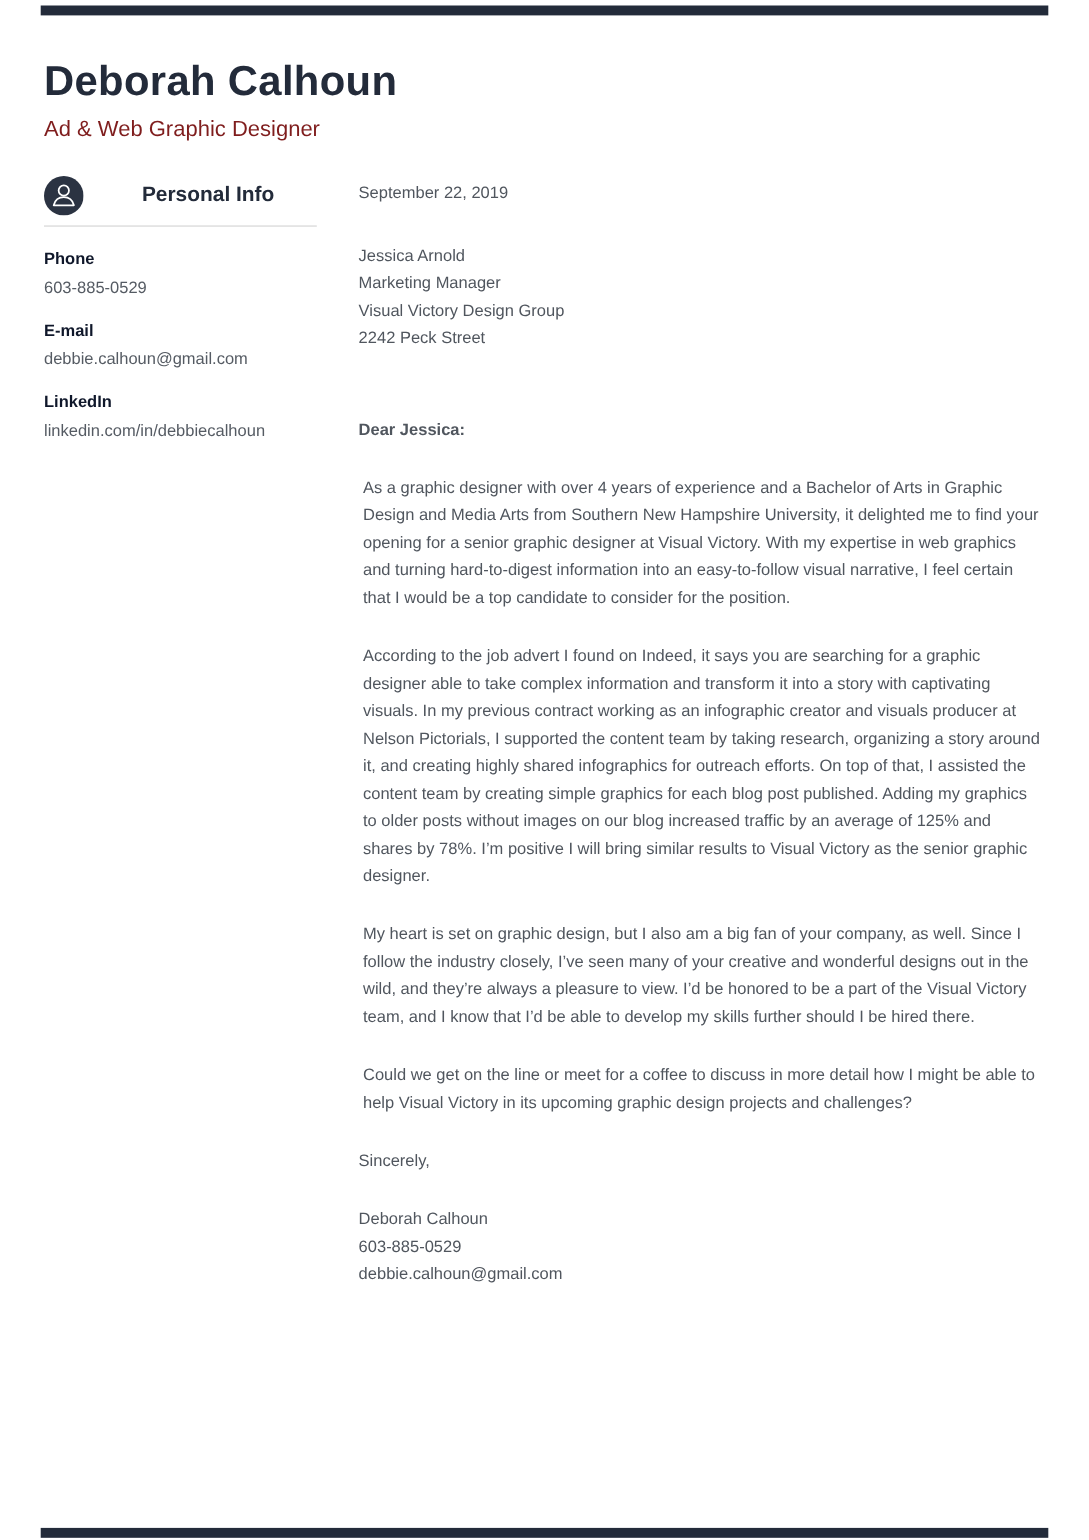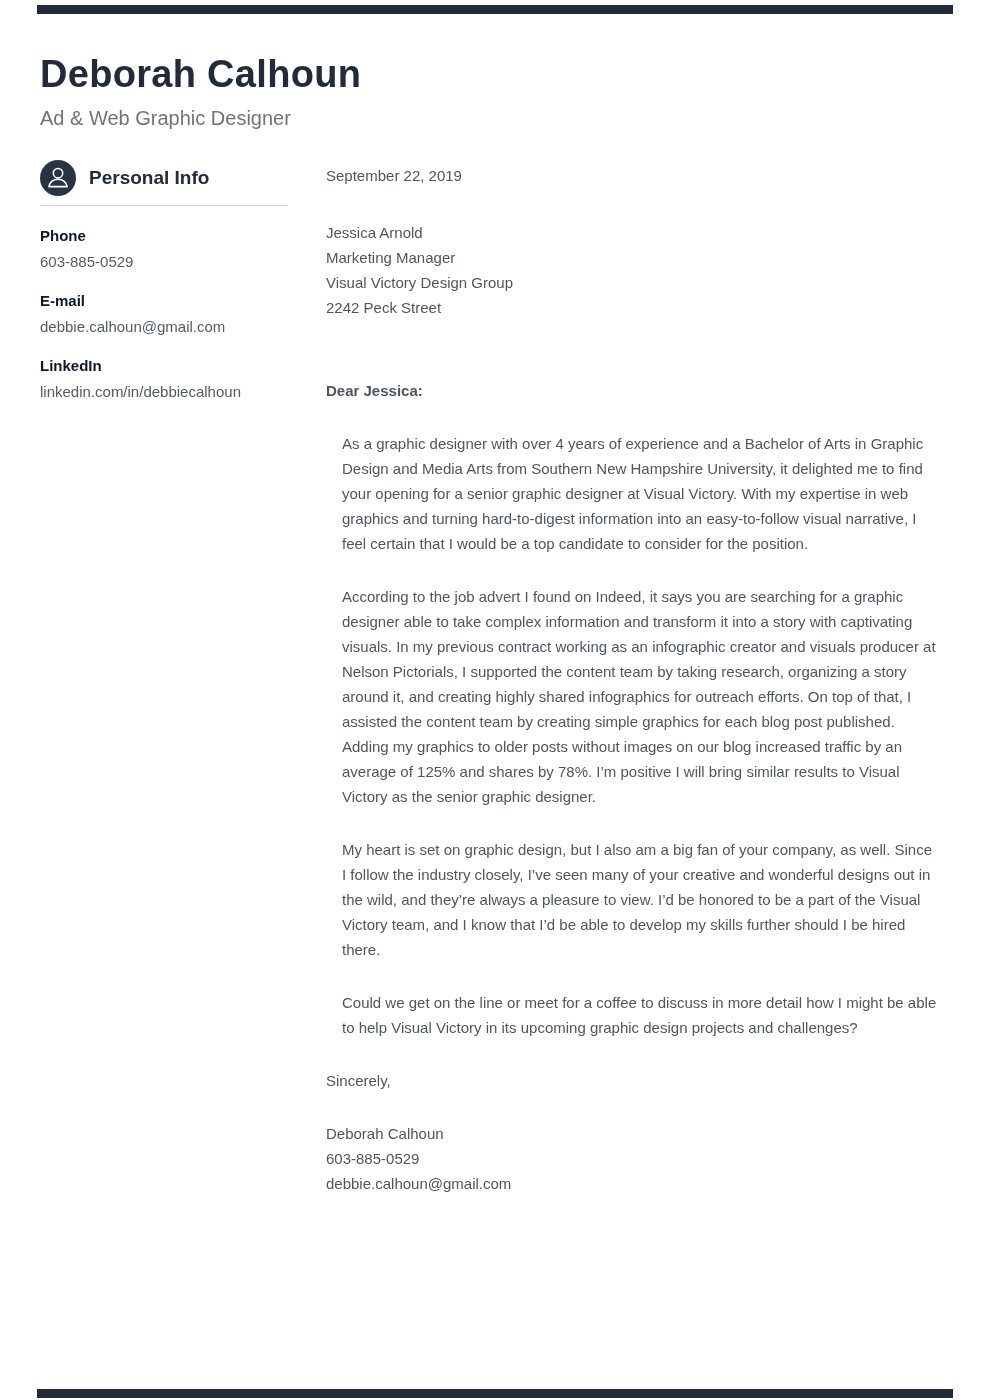--- a/index.html
+++ b/index.html
@@ -27,28 +27,28 @@
     margin: 0;
     font-size: 38px;
     font-weight: bold;
     color: #232b3a;
     letter-spacing: 0.3px;
     line-height: 1.18;
   }
   .job-title {
     margin: 9px 0 0;
     font-size: 20px;
-    color: #737373;
+    color: #7f1d1d;
     line-height: 1.2;
   }
 
   .columns { display: flex; margin-top: 30px; }
 
   .sidebar { width: 248px; flex: none; margin-right: 38px; }
-  .pi-header { display: flex; align-items: center; }
+  .pi-header { display: flex; align-items: center; gap: 40px; }
   .pi-icon { width: 36px; height: 36px; flex: none; }
   .pi-title {
     margin-left: 13px;
     font-size: 19px;
     font-weight: bold;
     color: #232b3a;
   }
   .pi-divider { border-bottom: 1px solid #d2d2d2; margin-top: 9px; }
   .field-label {
     font-size: 15px;
@@ -67,21 +67,21 @@
   .main {
     flex: 1;
     min-width: 0;
     font-size: 15px;
     color: #50565e;
     line-height: 25px;
   }
   .date { margin: 3px 0 0; }
   .recipient-block { margin-top: 32px; }
   .salutation { margin-top: 58px; font-weight: bold; }
-  p.para { margin: 28px 16px 0; }
+  p.para { margin: 28px 4px 0; }
   .closing { margin-top: 28px; }
   .signature-block { margin-top: 28px; }
 </style>
 </head>
 <body>
 
 <div class="accent-bar top"></div>
 
 <div class="content">
 

